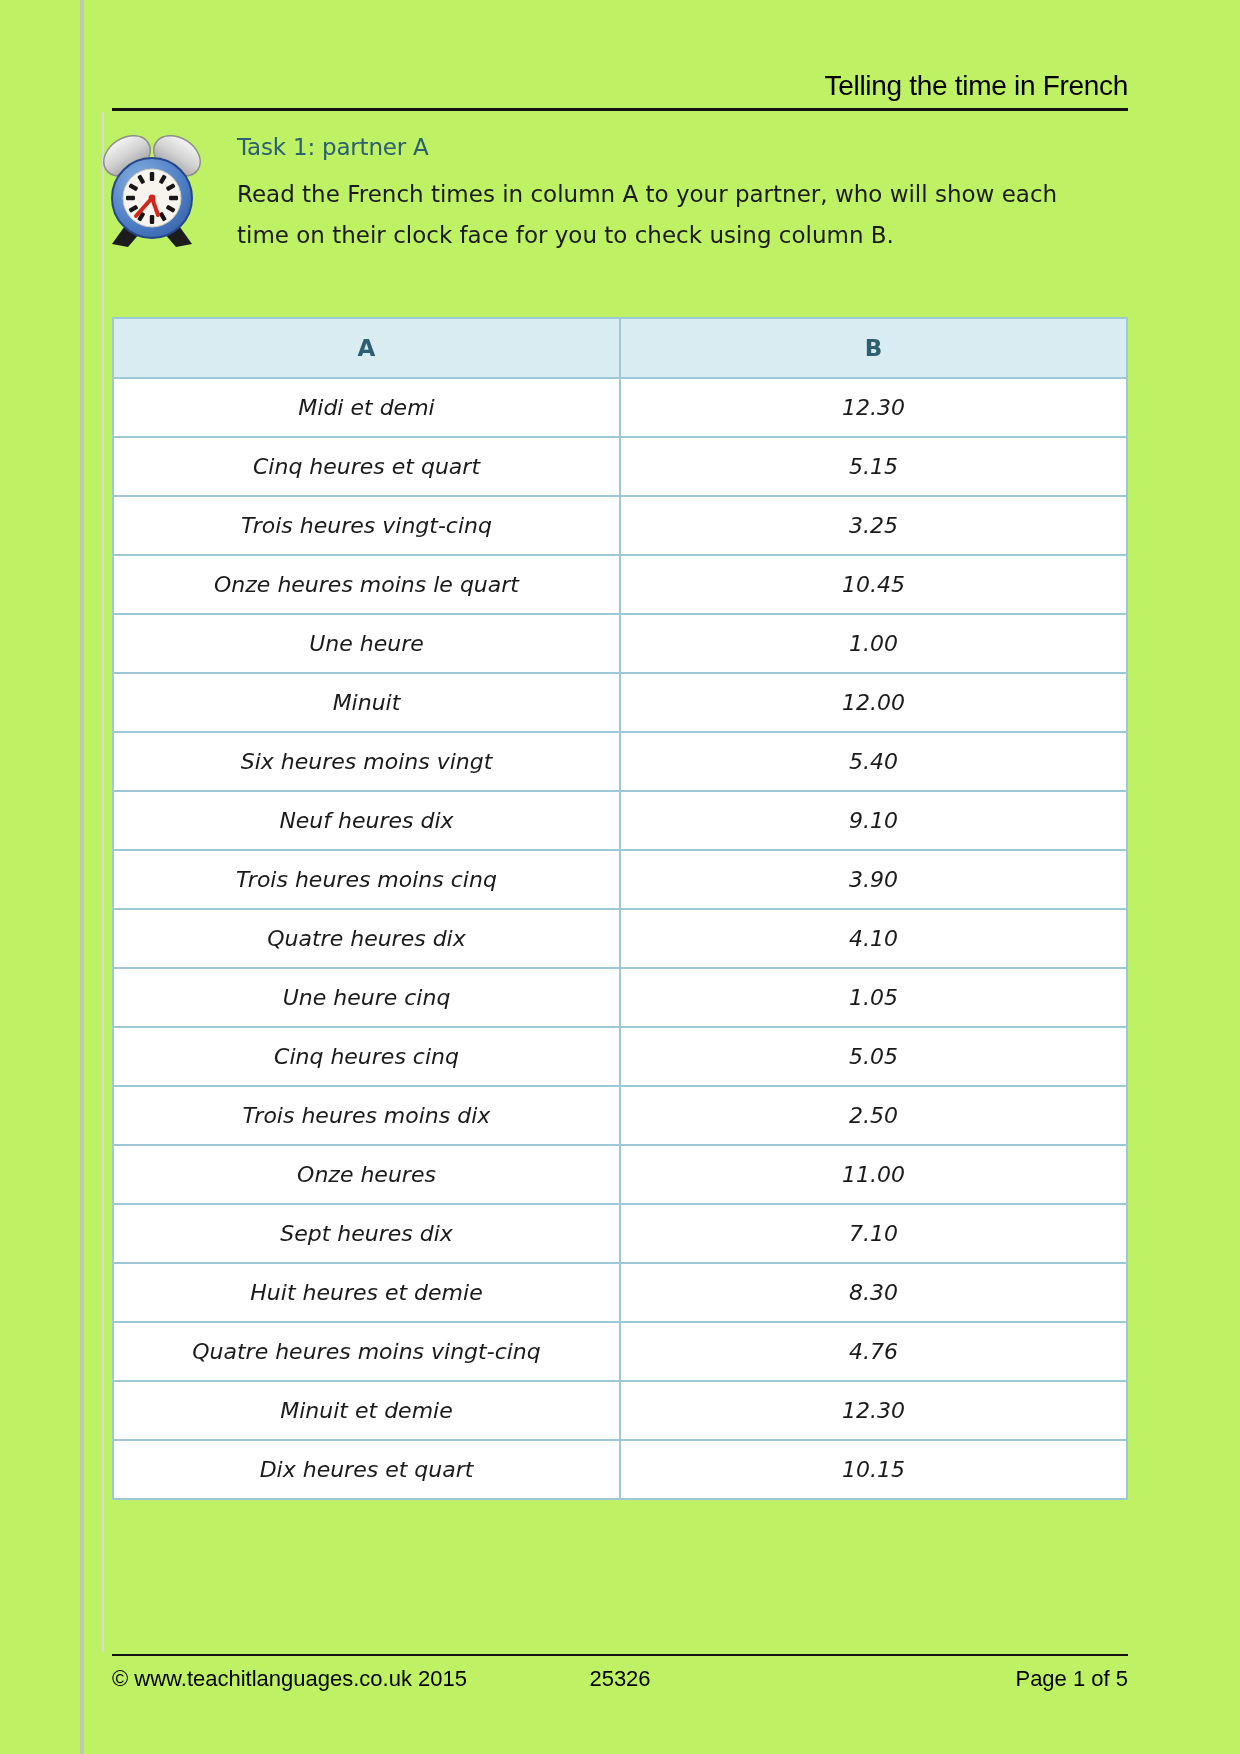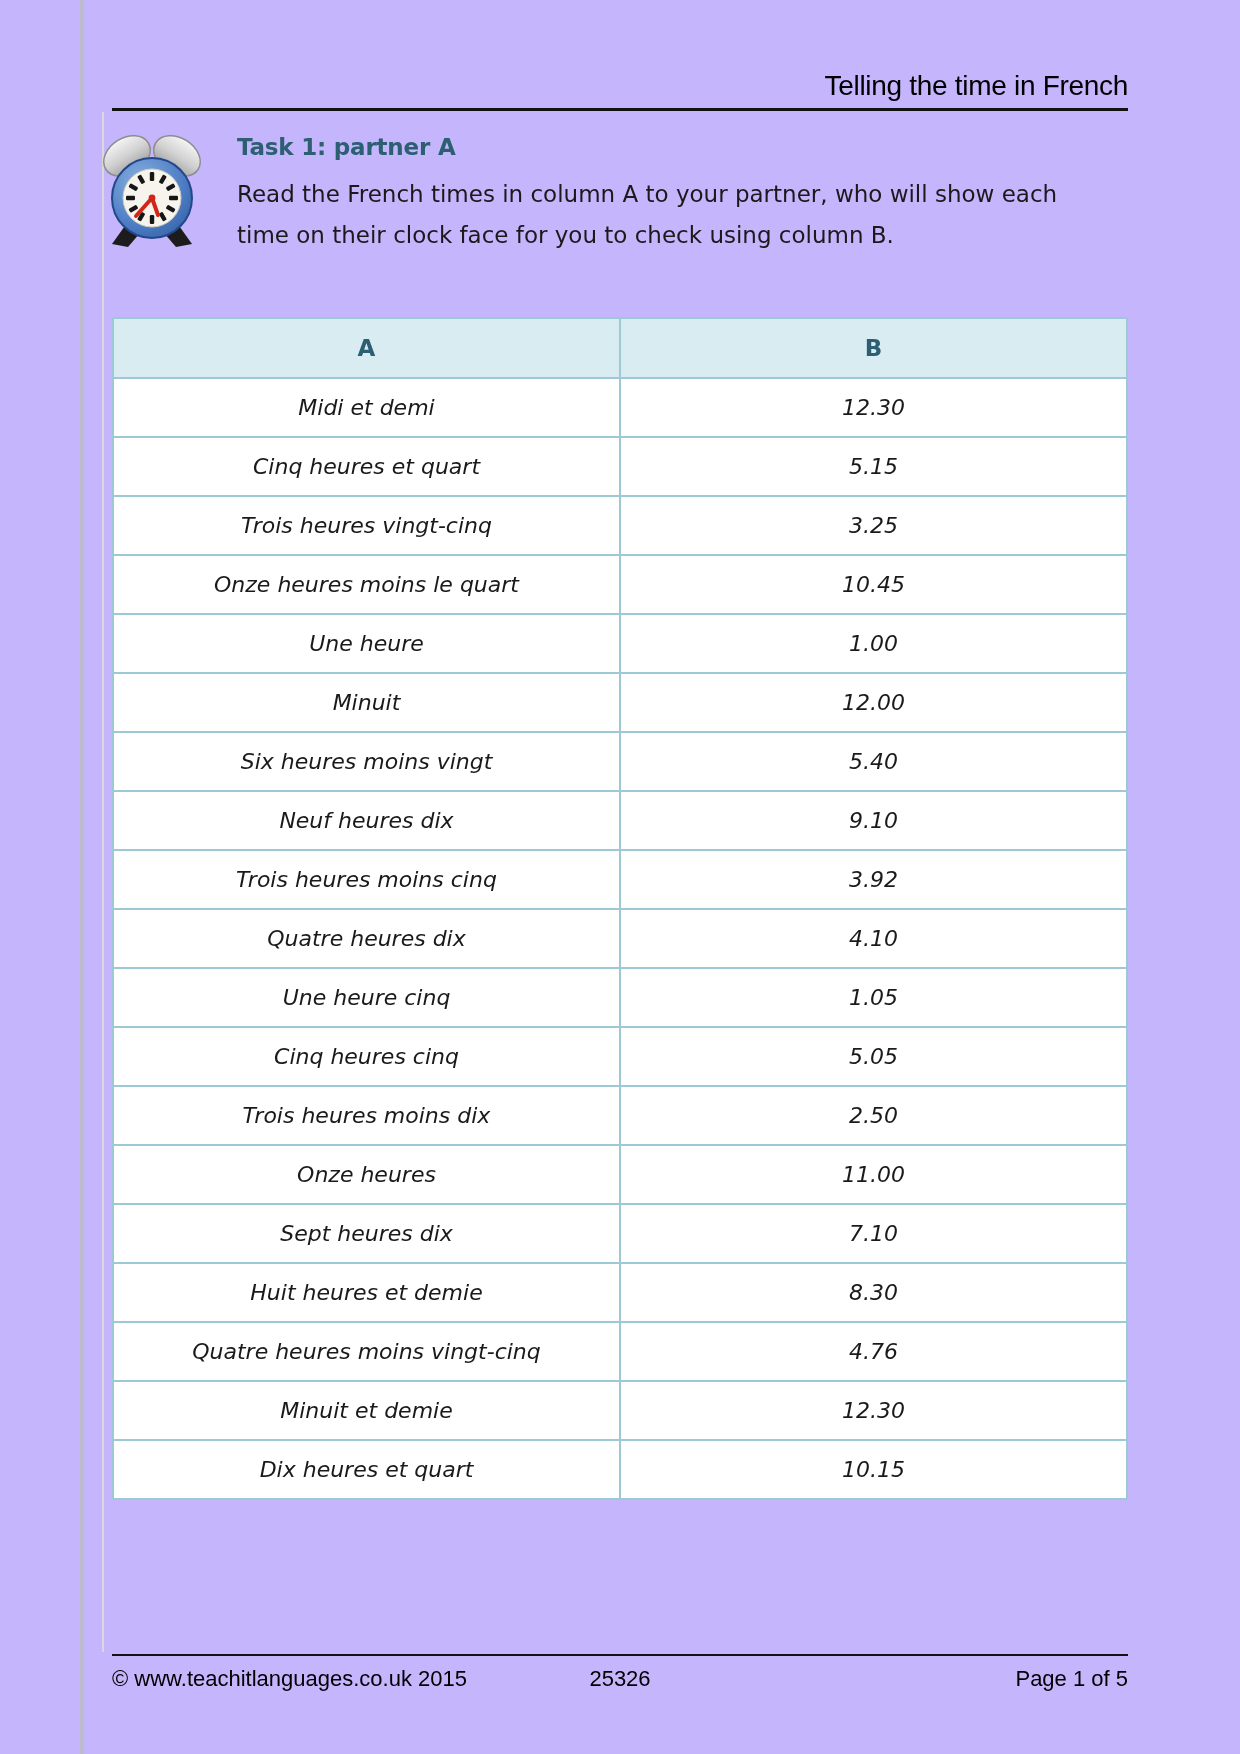--- a/index.html
+++ b/index.html
@@ -1,39 +1,39 @@
 <!DOCTYPE html>
 <html><head>
 <meta charset="utf-8">
 <style>
   html,body{margin:0;padding:0;background:#ffffff;}
   .page{
     position:relative;
     width:1240px;height:1754px;
-    background:#c4b5fd;
+    background:#bef264;
     font-family:"DejaVu Sans",sans-serif;
     color:#1a1a1a;
     overflow:hidden;
   }
   
   .edge-a{position:absolute;left:80px;top:0;width:4px;height:1754px;background:#bdbdbd;opacity:.75;}
   .edge-b{position:absolute;left:102px;top:112px;width:2px;height:1540px;background:#d9d9d9;}
 
   .title{
     position:absolute;top:70px;right:112px;
     font-family:"Liberation Sans",sans-serif;
     font-size:28px;color:#000;letter-spacing:-0.3px;
   }
   .title-rule{position:absolute;left:112px;right:112px;top:108px;height:3px;background:#121212;}
 
   .clock{position:absolute;left:100px;top:126px;}
 
   .task-heading{
     position:absolute;left:237px;top:134px;
-    font-size:23px;font-weight:bold;color:#2b5f71;letter-spacing:-0.2px;
+    font-size:23px;font-weight:normal;color:#2b5f71;letter-spacing:-0.2px;
   }
   .instructions{
     position:absolute;left:237px;top:174px;width:870px;
     font-size:23px;line-height:41px;color:#1a1a1a;
   }
 
   table.times-table{
     position:absolute;left:112px;top:317px;width:1016px;
     border-collapse:collapse;table-layout:fixed;
   }
@@ -147,21 +147,21 @@
       <tr>
           <td>Six heures moins vingt</td>
           <td>5.40</td>
         </tr>
       <tr>
           <td>Neuf heures dix</td>
           <td>9.10</td>
         </tr>
       <tr>
           <td>Trois heures moins cinq</td>
-          <td>3.92</td>
+          <td>3.90</td>
         </tr>
       <tr>
           <td>Quatre heures dix</td>
           <td>4.10</td>
         </tr>
       <tr>
           <td>Une heure cinq</td>
           <td>1.05</td>
         </tr>
       <tr>

